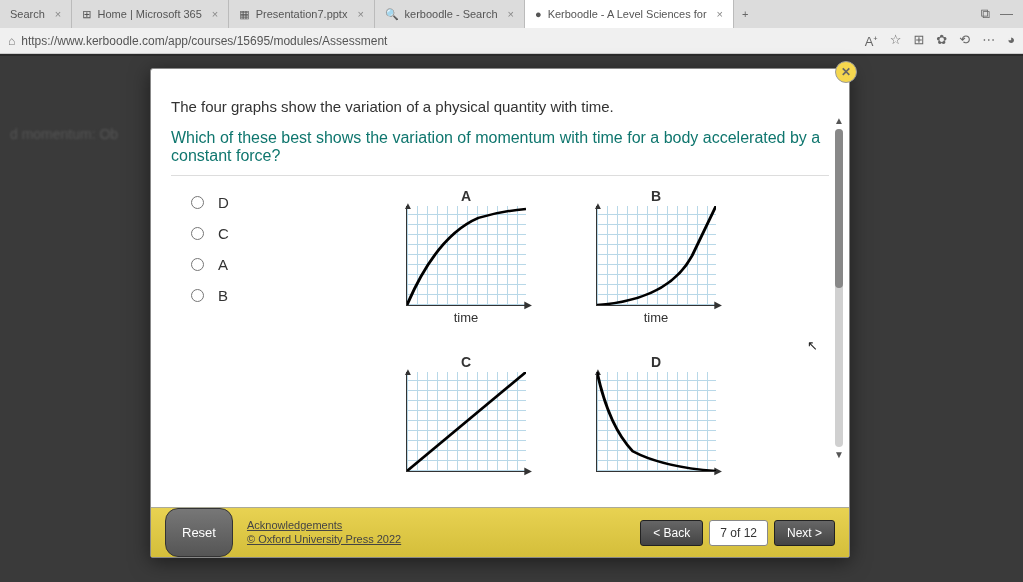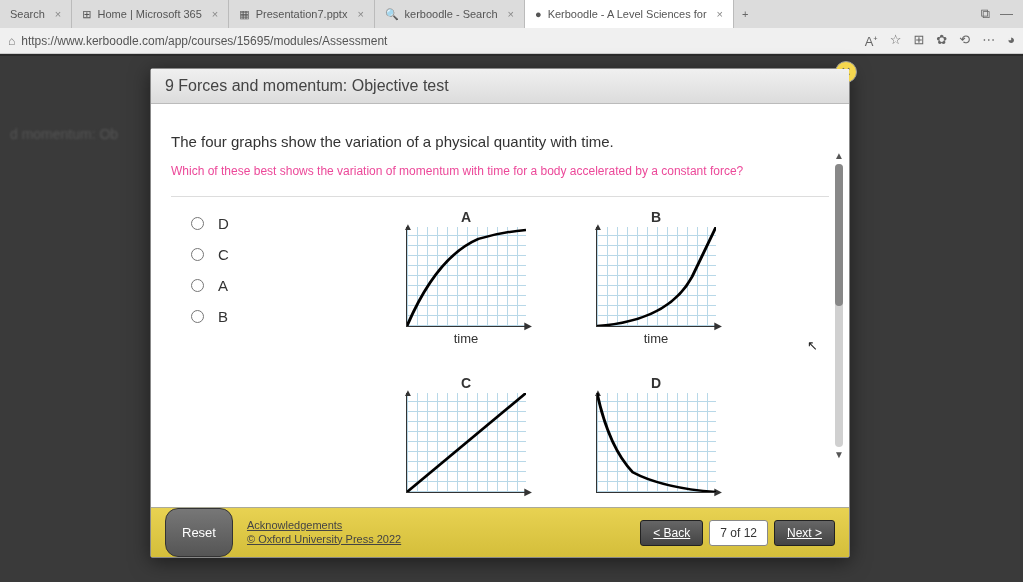--- a/index.html
+++ b/index.html
@@ -71,22 +71,22 @@
   font-size: 12px; color: #666; cursor: pointer;
   font-weight: bold;
 }
 .modal-body {
   flex: 1; padding: 10px 20px 0 20px;
   overflow: hidden; position: relative;
   display:flex; flex-direction:column;
 }
 .intro { font-size: 15px; color: #333; margin-bottom: 10px; margin-top: 19px; }
 .question {
-  font-size: 12px; color: #ec4899; margin: 4px 0 12px 0;
-  border-bottom: 1px solid #ddd; padding-bottom: 18px;
+  font-size: 16px; color: #0f766e; margin: 4px 0 12px 0;
+  border-bottom: 1px solid #ddd; padding-bottom: 10px;
 }
 .content-row {
   flex:1; display:flex; gap:20px; position:relative;
 }
 .options {
   width: 140px; padding-left: 20px; padding-top: 6px;
 }
 .opt {
   display: flex; align-items: center; gap: 14px;
   margin-bottom: 14px; font-size: 15px; color: #333;
@@ -150,21 +150,21 @@
   font-size: 11px; color: #444; line-height: 1.2;
   text-decoration: underline;
 }
 .footer-nav {
   margin-left: auto; display: flex; gap: 6px; align-items:center;
 }
 .nav-btn {
   background: linear-gradient(#666,#444);
   color: #fff; border: 1px solid #222;
   padding: 5px 12px; font-size: 12px;
-  border-radius: 3px; cursor: pointer; text-decoration: underline;
+  border-radius: 3px; cursor: pointer;
 }
 .progress {
   background: #fff; border: 1px solid #888;
   padding: 5px 10px; font-size: 12px;
   border-radius: 3px; color:#333;
 }
 .cursor { position:absolute; right:205px; top:338px; font-size:13px; color:#222; }
 </style>
 </head>
 <body>
@@ -215,21 +215,20 @@
     </div>
   </div>
 </div>
 
 <div class="page-bg">
   <div class="blur-text">d momentum: Ob</div>
 </div>
 
 <div class="modal">
   <div class="close-btn">✕</div>
-  <div class="modal-header">9 Forces and momentum: Objective test</div>
   <div class="modal-body">
     <div class="intro">The four graphs show the variation of a physical quantity with time.</div>
     <div class="question">Which of these best shows the variation of momentum with time for a body accelerated by a constant force?</div>
 
     <div class="content-row">
       <div class="options">
         <label class="opt">
           <input type="radio" name="ans" style="">
           <span>D</span>
         </label>

